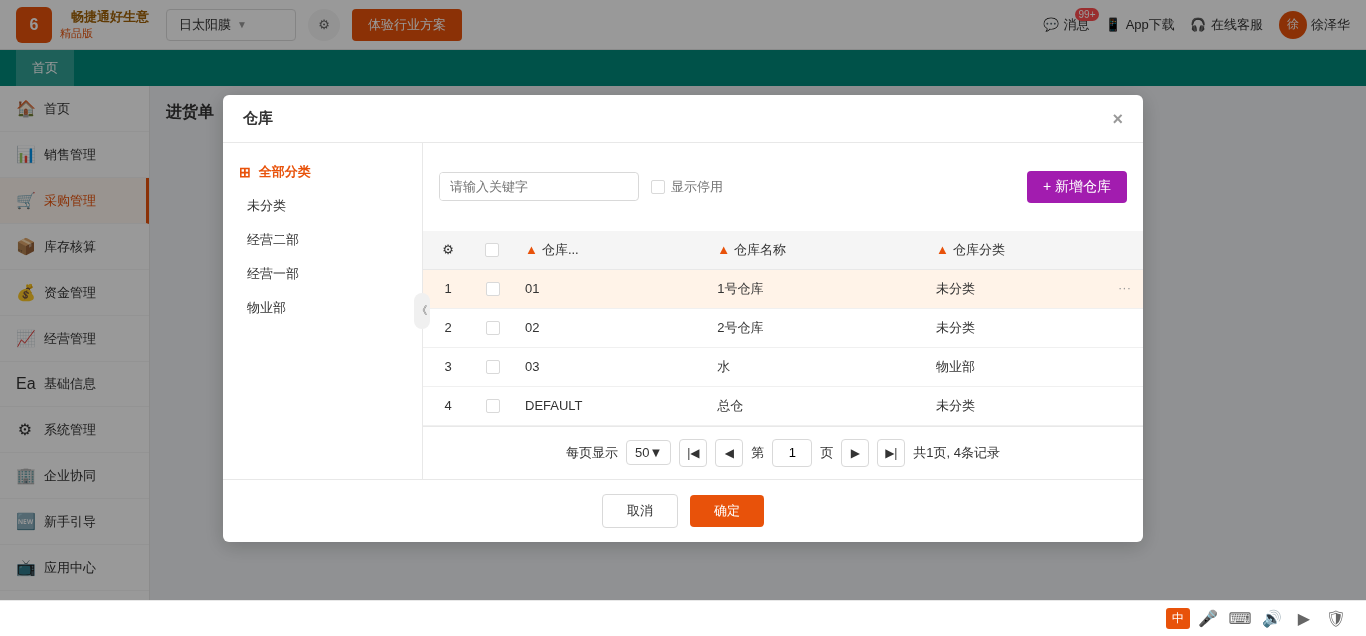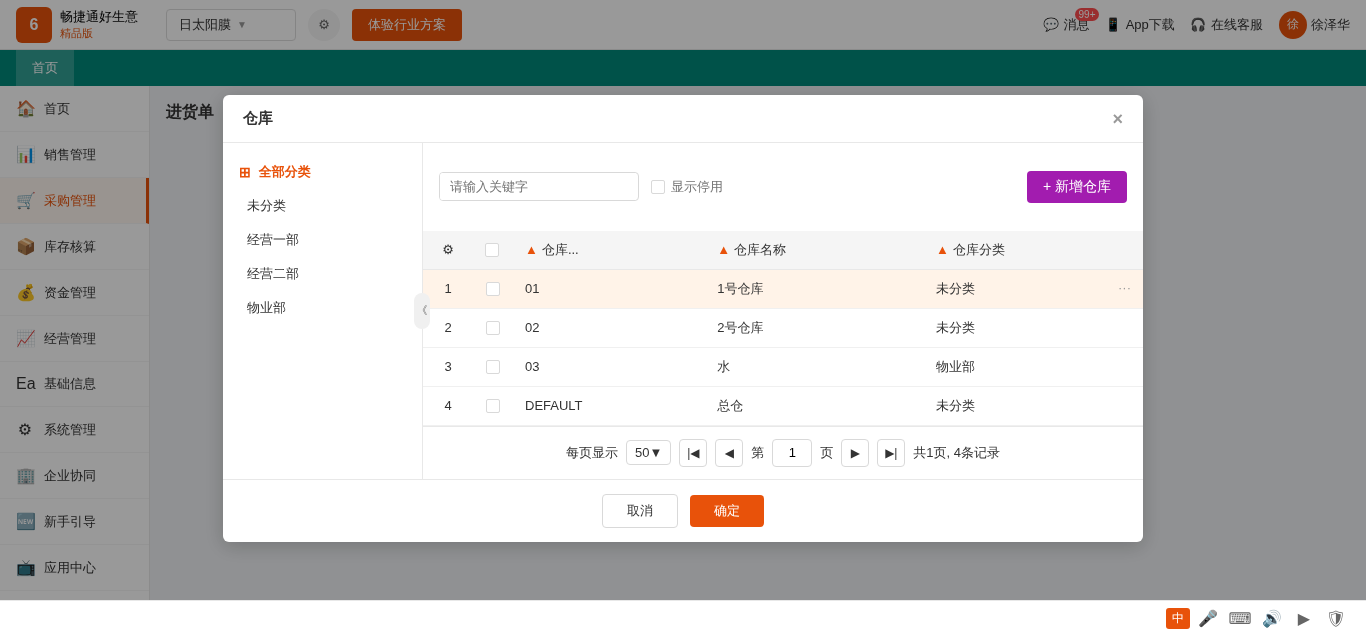--- a/index.html
+++ b/index.html
@@ -269,21 +269,21 @@
   </style>
 </head>
 <body>
 
 <div class="top-header">
   <div class="logo-area">
     <div class="logo-icon">
       <span>6</span>
     </div>
     <div>
-      <div style="font-weight:400;color:#000000;font-size:13px;">畅捷通好生意</div>
+      <div style="font-weight:700;color:#a16207;font-size:13px;margin-left:11px;">畅捷通好生意</div>
       <div style="font-size:11px;color:#e8520a;">精品版</div>
     </div>
   </div>
 
   <div class="store-selector">
     <span>日太阳膜</span>
     <span class="arrow">▼</span>
   </div>
 
   <div class="gear-btn">
@@ -391,24 +391,24 @@
 
       <div class="category-panel" style="position:relative;">
         <div class="category-all">
           <span style="color:#e8520a;font-size:14px;">⊞</span>
           <span>全部分类</span>
         </div>
         <div class="category-item">
           <span>未分类</span>
         </div>
         <div class="category-item">
+          <span>经营二部</span>
+        </div>
+        <div class="category-item">
           <span>经营一部</span>
-        </div>
-        <div class="category-item">
-          <span>经营二部</span>
         </div>
         <div class="category-item">
           <span>物业部</span>
         </div>
 
         <div class="collapse-arrow">
           <span>《</span>
         </div>
       </div>
 

